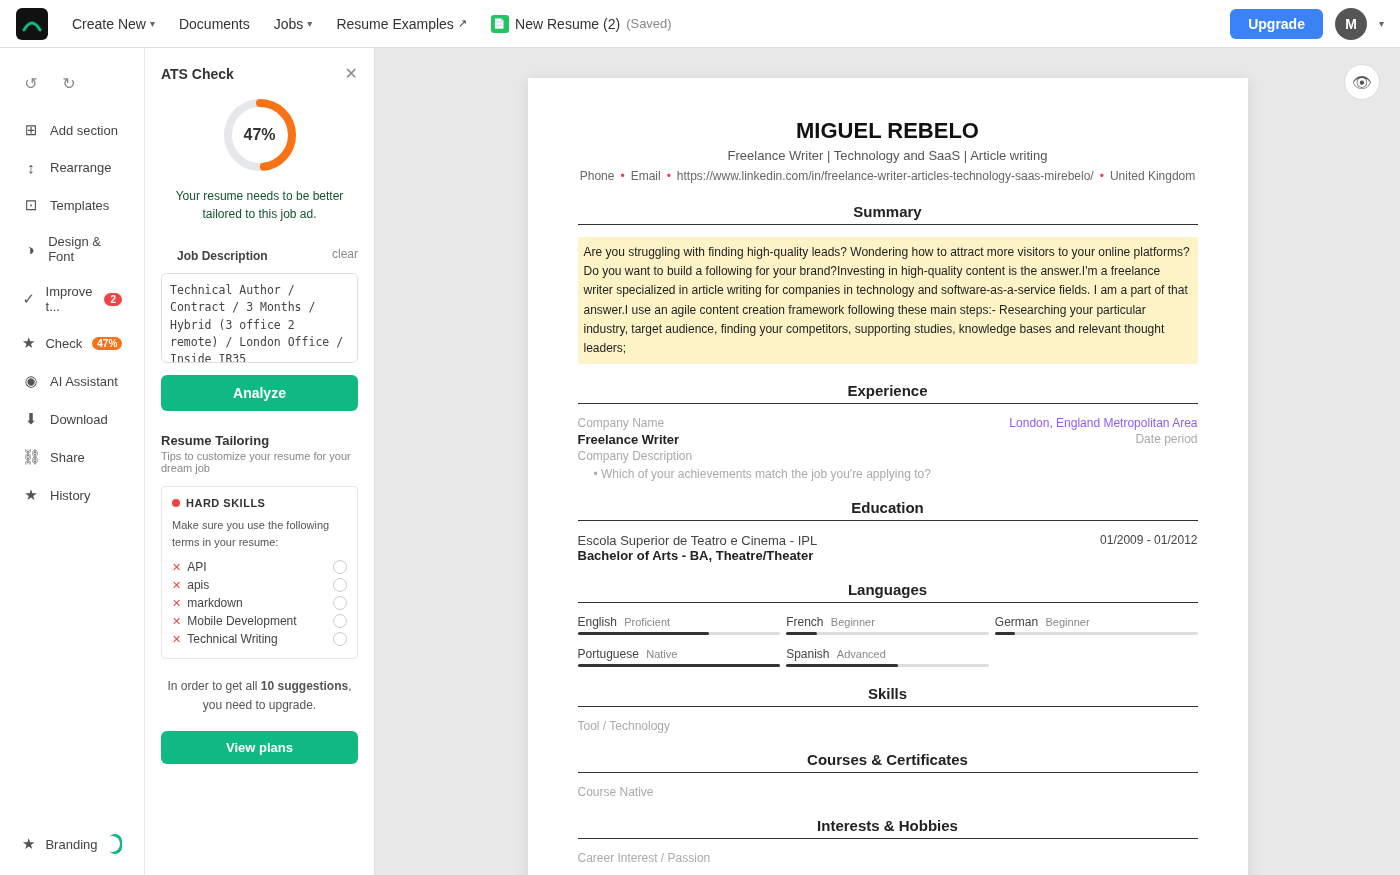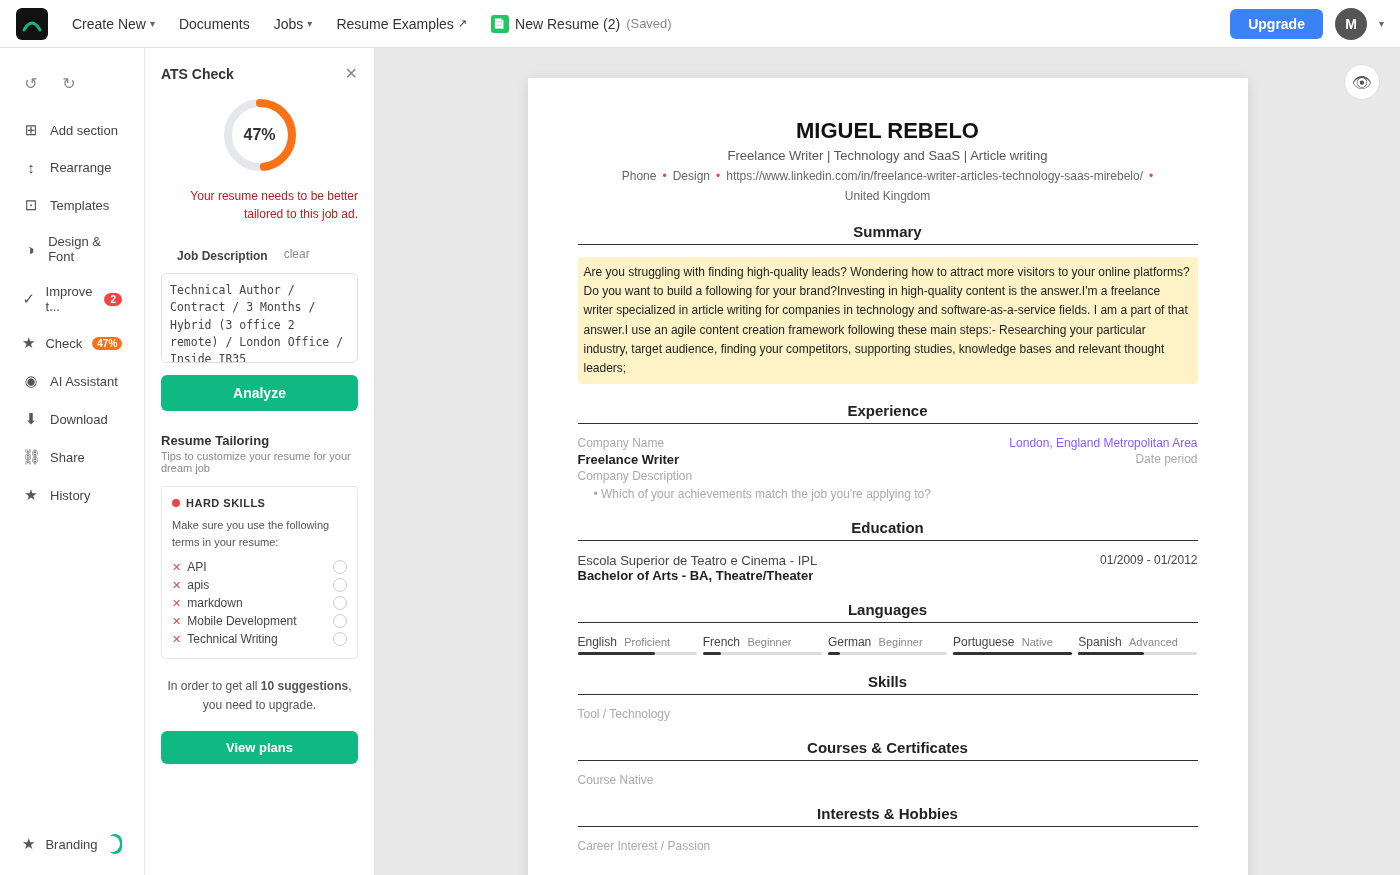--- a/index.html
+++ b/index.html
@@ -188,22 +188,22 @@
     .donut-label {
       position: absolute;
       top: 50%; left: 50%;
       transform: translate(-50%, -50%);
       font-size: 16px;
       font-weight: 700;
       color: #333;
     }
     .ats-message {
       font-size: 12px;
-      color: #b91c1c;
-      text-align: right;
+      color: #14532d;
+      text-align: center;
       line-height: 1.5;
     }
     .ats-section-label {
       font-size: 12px;
       font-weight: 600;
       color: #444;
       padding: 10px 16px 6px;
     }
     .ats-textarea {
       margin: 0 16px;
@@ -213,20 +213,21 @@
       font-size: 11.5px;
       color: #444;
       min-height: 90px;
       line-height: 1.5;
       resize: none;
       width: calc(100% - 32px);
     }
     .ats-row {
       display: flex;
       align-items: center;
+      justify-content: space-between;
       padding: 4px 16px;
     }
     .clear-btn {
       font-size: 12px;
       color: #888;
       cursor: pointer;
       background: none;
       border: none;
     }
     .analyze-btn {
@@ -389,21 +390,21 @@
     .edu-row {
       display: flex;
       justify-content: space-between;
       align-items: flex-start;
     }
     .edu-school { font-size: 13px; color: #444; }
     .edu-degree { font-size: 13px; font-weight: 700; color: #222; }
     .edu-date { font-size: 12px; color: #444; }
     .lang-grid {
       display: grid;
-      grid-template-columns: 1fr 1fr 1fr 1fr 1fr;
+      grid-template-columns: 1fr 1fr 1fr;
       gap: 12px 6px;
       margin-top: 8px;
     }
     .lang-item {}
     .lang-name { font-size: 12px; color: #444; }
     .lang-name span { font-size: 11px; color: #888; margin-left: 4px; }
     .lang-bar-bg { height: 3px; background: #ddd; border-radius: 2px; margin-top: 3px; }
     .lang-bar-fill { height: 3px; background: #333; border-radius: 2px; }
     .skills-placeholder { font-size: 12px; color: #aaa; margin-top: 4px; }
     .courses-placeholder { font-size: 12px; color: #aaa; margin-top: 4px; }
@@ -591,21 +592,21 @@
       <span>👁</span>
     </button>
 
     <div class="resume-paper">
 
       <div class="resume-name">MIGUEL REBELO</div>
       <div class="resume-title">Freelance Writer | Technology and SaaS | Article writing</div>
       <div class="resume-contact">
         <span>Phone</span>
         <span class="dot">•</span>
-        <span>Design</span>
+        <span>Email</span>
         <span class="dot">•</span>
         <span>https://www.linkedin.com/in/freelance-writer-articles-technology-saas-mirebelo/</span>
         <span class="dot">•</span>
         <span>United Kingdom</span>
       </div>
 
       <div class="section-title">Summary</div>
       <div class="summary-text">Are you struggling with finding high-quality leads? Wondering how to attract more visitors to your online platforms? Do you want to build a following for your brand?Investing in high-quality content is the answer.I'm a freelance writer specialized in article writing for companies in technology and software-as-a-service fields. I am a part of that answer.I use an agile content creation framework following these main steps:- Researching your particular industry, target audience, finding your competitors, supporting studies, knowledge bases and relevant thought leaders;</div>
 
       <div class="section-title">Experience</div>

